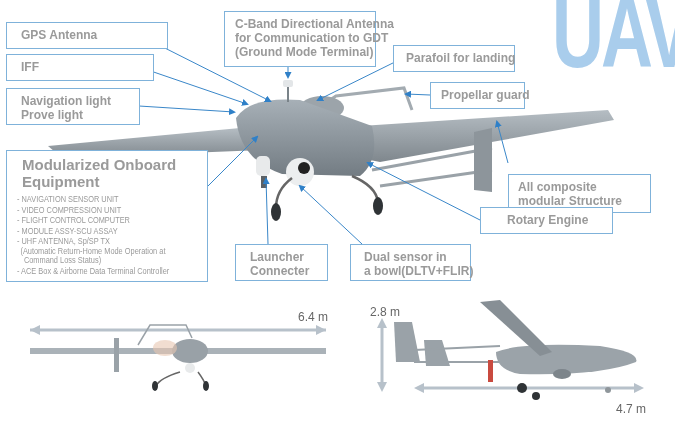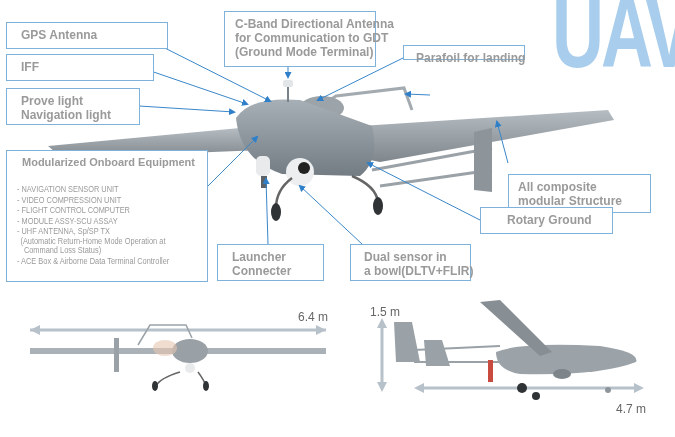--- a/index.html
+++ b/index.html
@@ -7,21 +7,21 @@
          font-family: "Liberation Sans", sans-serif; }
   .canvas { position: absolute; left: 0; top: 0; width: 675px; height: 437px; }
   .uav-title { position: absolute; left: 552px; top: -18px; font-family: "Liberation Sans", sans-serif;
                font-weight: 700; font-size: 100px; color: #a9cdec; letter-spacing: -4px;
                transform: scaleX(0.72); transform-origin: left top; line-height: 1; }
   .label-box { position: absolute; border: 1.4px solid #7fb2da; background: #ffffff; box-sizing: border-box;
                color: #9a9a9a; font-weight: 700; font-size: 12px; line-height: 14px; padding: 5px 0 0 14px; }
   .label-box .line { display: block; white-space: nowrap; }
   .equip-box { position: absolute; left: 6px; top: 150px; width: 202px; height: 132px;
                border: 1.4px solid #7fb2da; box-sizing: border-box; background: #fff; padding: 5px 0 0 10px; }
-  .equip-title { color: #9a9a9a; font-weight: 700; font-size: 11px; display: block; margin: 0 0 16px 5px; }
+  .equip-title { color: #9a9a9a; font-weight: 700; font-size: 15px; display: block; margin: 0 0 4px 5px; }
   .equip-item { display: block; color: #9a9a9a; font-size: 8.6px; line-height: 10.6px; white-space: nowrap;
                 transform: scaleX(0.86); transform-origin: left; }
   .equip-note { padding-left: 4px; line-height: 9.4px; }
   .dim-label { position: absolute; color: #666; font-size: 12px; }
   svg { position: absolute; left: 0; top: 0; }
 </style>
 </head>
 <body>
 
 <div class="canvas">
@@ -126,39 +126,42 @@
     </g>
   </svg>
 
   <div class="label-box" style="left:6px;top:22px;width:162px;height:27px;">
     <span class="line">GPS Antenna</span>
   </div>
   <div class="label-box" style="left:6px;top:54px;width:148px;height:27px;">
     <span class="line">IFF</span>
   </div>
   <div class="label-box" style="left:6px;top:88px;width:134px;height:37px;">
+    <span class="line">Navigation light</span>
     <span class="line">Prove light</span>
-    <span class="line">Navigation light</span>
   </div>
   <div class="label-box" style="left:224px;top:11px;width:152px;height:56px;padding-left:10px;">
     <span class="line">C-Band Directional Antenna</span>
     <span class="line">for Communication to GDT</span>
     <span class="line">(Ground Mode Terminal)</span>
   </div>
-  <div class="label-box" style="left:403px;top:45px;width:122px;height:15px;padding-left:12px;">
+  <div class="label-box" style="left:393px;top:45px;width:122px;height:27px;padding-left:12px;">
     <span class="line">Parafoil for landing</span>
+  </div>
+  <div class="label-box" style="left:430px;top:82px;width:95px;height:27px;padding-left:10px;">
+    <span class="line">Propellar guard</span>
   </div>
   <div class="label-box" style="left:508px;top:163px;width:143px;height:39px;padding-left:9px;margin-top:11px;">
     <span class="line">All composite</span>
     <span class="line">modular Structure</span>
   </div>
   <div class="label-box" style="left:480px;top:207px;width:133px;height:27px;padding-left:26px;">
-    <span class="line">Rotary Ground</span>
+    <span class="line">Rotary Engine</span>
   </div>
-  <div class="label-box" style="left:217px;top:244px;width:107px;height:37px;">
+  <div class="label-box" style="left:235px;top:244px;width:93px;height:37px;">
     <span class="line">Launcher</span>
     <span class="line">Connecter</span>
   </div>
   <div class="label-box" style="left:350px;top:244px;width:121px;height:37px;padding-left:13px;">
     <span class="line">Dual sensor in</span>
     <span class="line">a bowl(DLTV+FLIR)</span>
   </div>
 
   <div class="equip-box">
     <span class="equip-title">Modularized Onboard Equipment</span>
@@ -166,15 +169,15 @@
     <span class="equip-item">- VIDEO COMPRESSION UNIT</span>
     <span class="equip-item">- FLIGHT CONTROL COMPUTER</span>
     <span class="equip-item">- MODULE ASSY-SCU ASSAY</span>
     <span class="equip-item">- UHF ANTENNA, Sp/SP TX</span>
     <span class="equip-item equip-note">(Automatic Return-Home Mode Operation at</span>
     <span class="equip-item equip-note" style="padding-left:8px;">Command Loss Status)</span>
     <span class="equip-item">- ACE Box &amp; Airborne Data Terminal Controller</span>
   </div>
 
   <div class="dim-label" style="left:298px;top:310px;">6.4 m</div>
-  <div class="dim-label" style="left:370px;top:305px;">1.5 m</div>
+  <div class="dim-label" style="left:370px;top:305px;">2.8 m</div>
   <div class="dim-label" style="left:616px;top:402px;">4.7 m</div>
 </div>
 
 </body></html>

